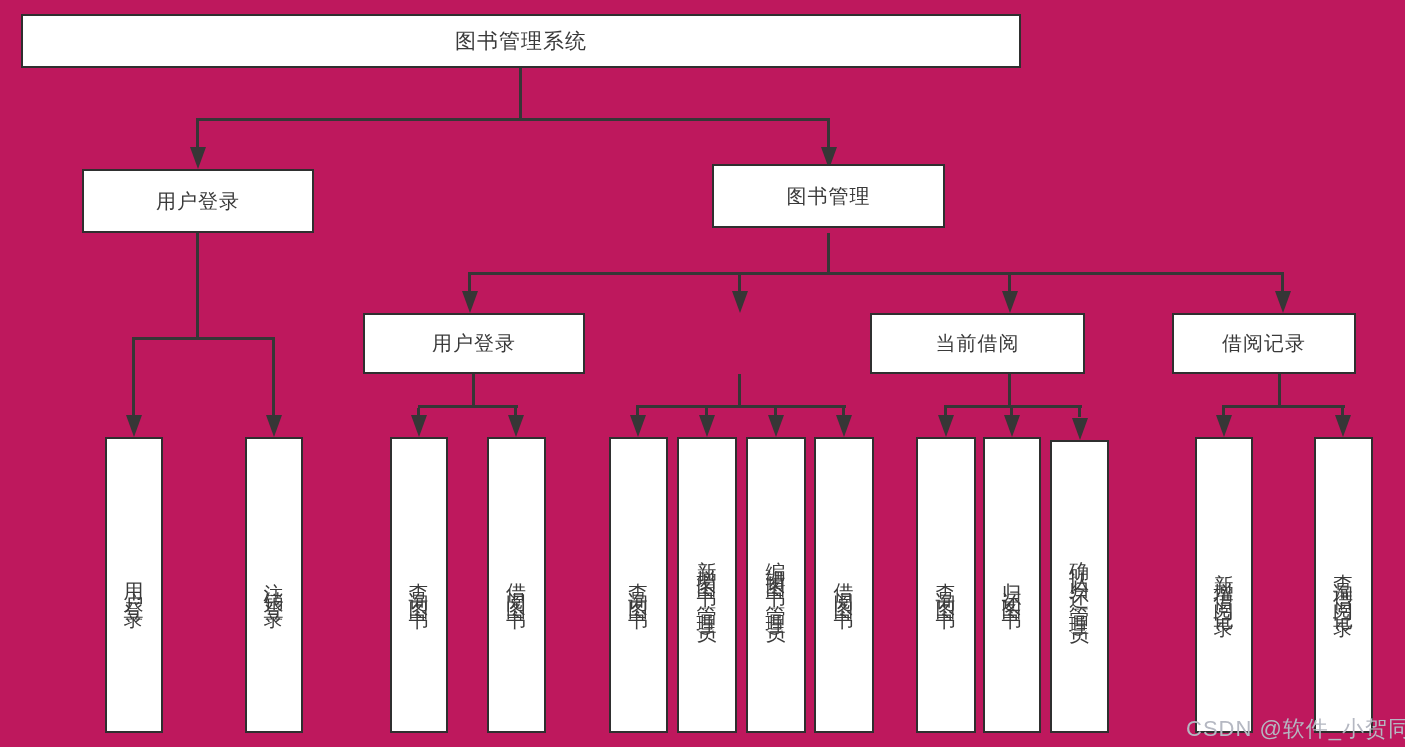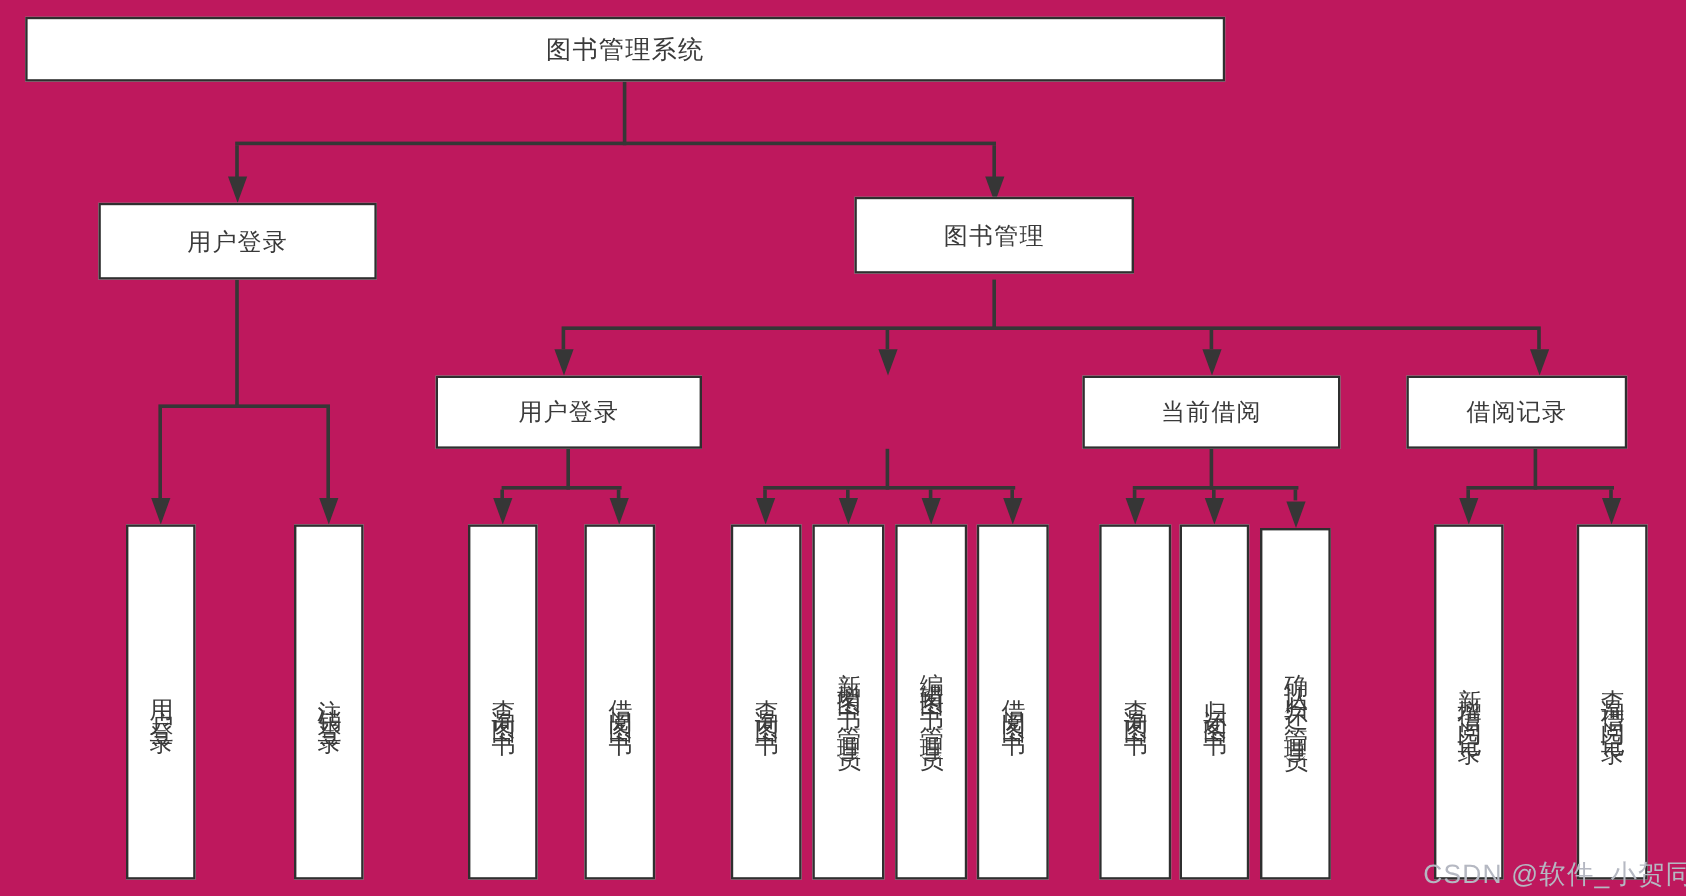--- a/index.html
+++ b/index.html
@@ -66,21 +66,21 @@
 <body>
 
 <div id="canvas">
 
   <div class="box root" style="left:21px;top:14px;width:1000px;height:54px">图书管理系统</div>
 
   <div class="box" style="left:82px;top:169px;width:232px;height:64px">用户登录</div>
   <div class="box" style="left:712px;top:164px;width:233px;height:64px">图书管理</div>
 
   <div class="box" style="left:363px;top:313px;width:222px;height:61px">用户登录</div>
-  <div class="box" style="left:902px;top:313px;width:215px;height:61px">当前借阅</div>
+  <div class="box" style="left:870px;top:313px;width:215px;height:61px">当前借阅</div>
   <div class="box" style="left:1172px;top:313px;width:184px;height:61px">借阅记录</div>
 
   <div class="vbox" style="left:105px;top:437px;width:58px;height:296px">
     <span class="vtext">用户登录</span>
     </div>
   <div class="vbox" style="left:245px;top:437px;width:58px;height:296px">
     <span class="vtext">注销登录</span>
     </div>
 
   <div class="vbox" style="left:390px;top:437px;width:58px;height:296px">

